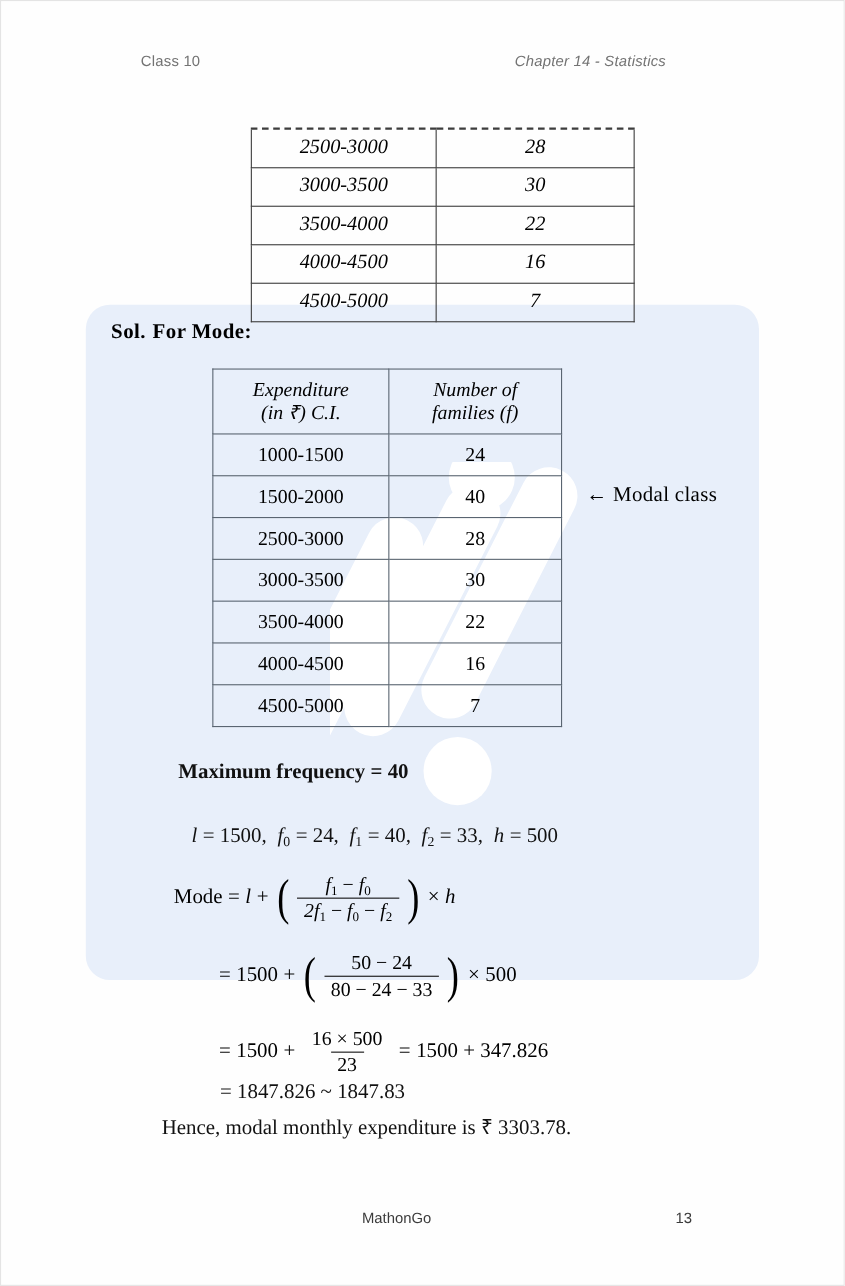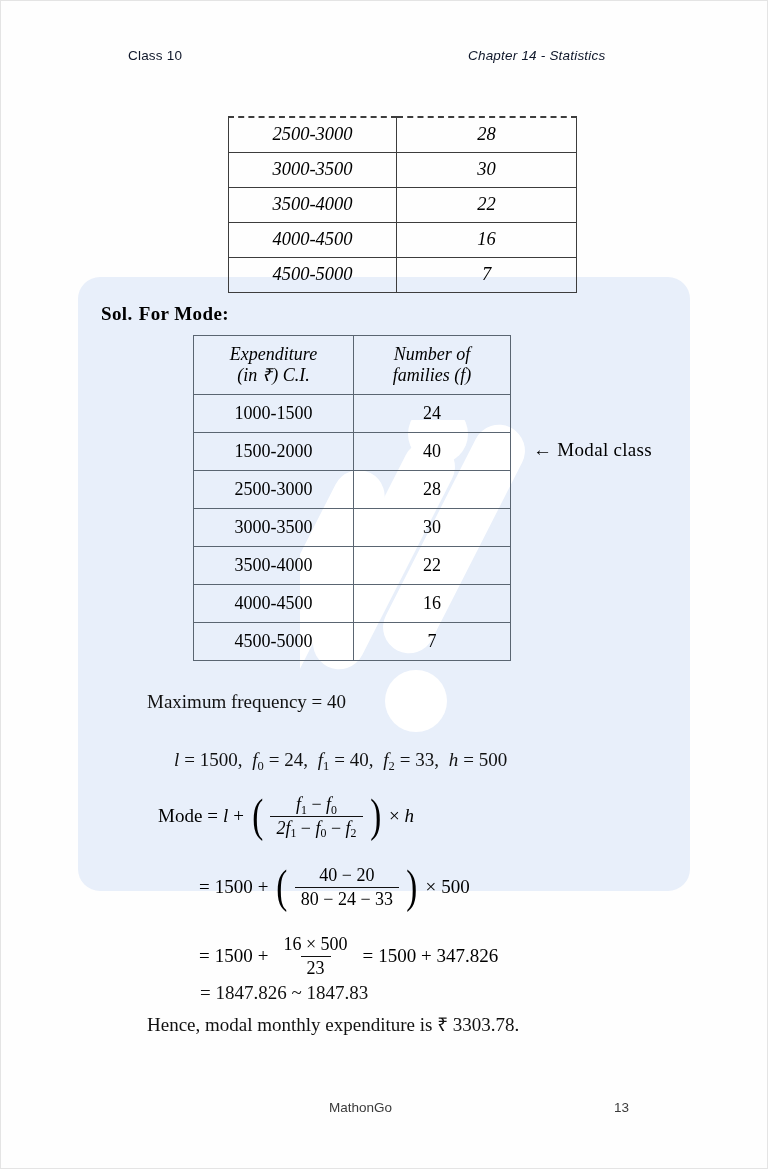--- a/index.html
+++ b/index.html
@@ -28,21 +28,21 @@
 
   
   .header {
     position: absolute;
     top: 48px;
     left: 0;
     width: 768px;
     height: 22px;
     font-family: "Liberation Sans", sans-serif;
     font-size: 13.5px;
-    color: #0f172a;
+    color: #737373;
   }
   .header .left  { position: absolute; left: 128px; top: 0; letter-spacing: .2px; }
   .header .right { position: absolute; left: 468px; top: 0; letter-spacing: .2px; font-style: italic; }
 
   
   .highlight {
     position: absolute;
     left: 78px;
     top: 277px;
     width: 612px;
@@ -104,21 +104,21 @@
     line-height: 1.18;
     padding: 8px 4px;
     height: 56px;
   }
   #mode-table tbody td { height: 38px; }
 
   
   .sol-label {
     position: absolute;
     left: 101px;
-    top: 303px;
+    top: 291px;
     font-size: 19px;
     font-weight: bold;
     letter-spacing: .4px;
   }
   .sol-label .gap { display: inline-block; width: 6px; }
 
   
   .modal-note {
     position: absolute;
     left: 533px;
@@ -128,21 +128,21 @@
     letter-spacing: .3px;
   }
 
   
   .tline {
     position: absolute;
     font-size: 19px;
     white-space: nowrap;
     color: #111;
   }
-  #line-maxfreq { left: 147px; top: 691px; }
+  #line-maxfreq { left: 162px; top: 691px; font-weight: bold; }
   #line-modal   { left: 147px; top: 716px; }
   #line-values  { left: 174px; top: 749px; }
   #line-final2  { left: 200px; top: 982px; }
   #line-hence   { left: 147px; top: 1011px; }
 
   
   .it { font-style: italic; }
   sub { font-size: .66em; vertical-align: baseline; position: relative; top: .3em; }
 
   
@@ -327,21 +327,21 @@
 
   <div class="frow" id="frm-sub">
     <span>=</span>
       <span class="sp"></span>
     <span>1500</span>
       <span class="sp"></span>
     <span>+</span>
       <span class="sp"></span>
     <span class="paren">(</span>
     <span class="frac">
-      <span class="num">40 − 20</span>
+      <span class="num">50 − 24</span>
       <span class="den">80 − 24 − 33</span>
     </span>
     <span class="paren">)</span>
       <span class="sp"></span>
     <span>×</span>
       <span class="sp"></span>
     <span>500</span>
   </div>
 
   <div class="frow" id="frm-calc">

